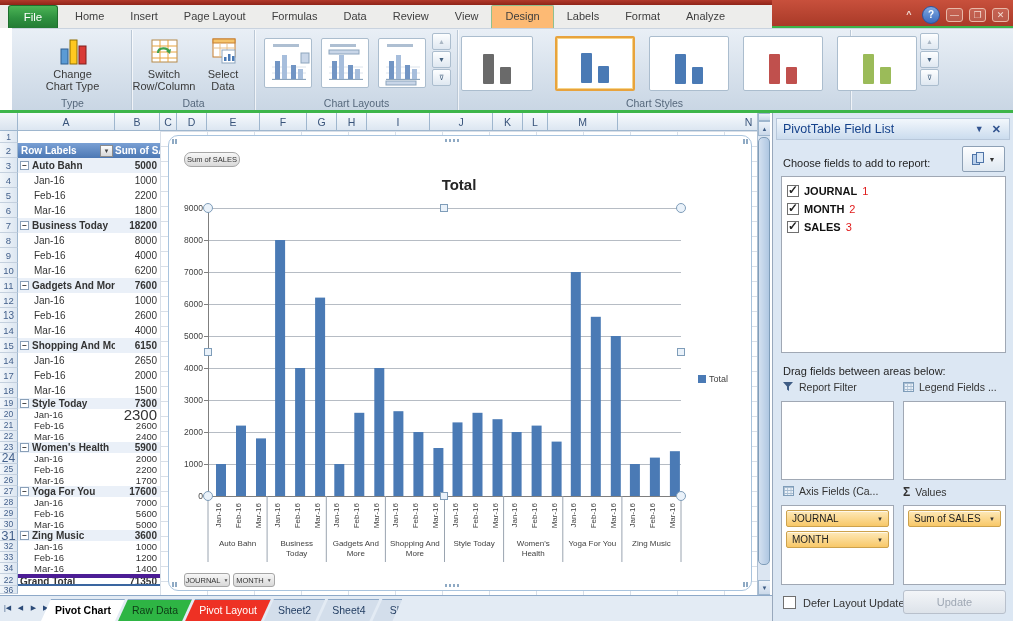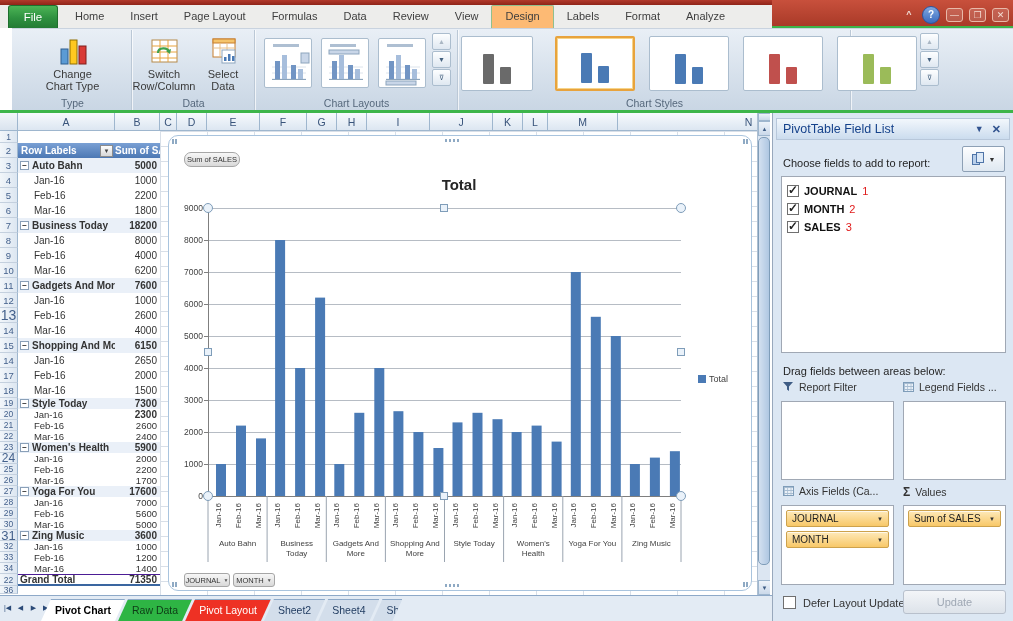--- a/index.html
+++ b/index.html
@@ -66,21 +66,21 @@
   
   #pivot{position:absolute;left:18px;top:18px;width:142px;font-size:10px;}
   .prow{display:flex;box-sizing:border-box;background:#fff;}
   .pa{width:97px;overflow:hidden;white-space:nowrap;display:flex;align-items:center;box-sizing:border-box;}
   .pb{width:45px;text-align:right;padding-right:3px;overflow:hidden;white-space:nowrap;
       box-sizing:border-box;display:flex;align-items:center;justify-content:flex-end;}
   .prow.hdr{background:linear-gradient(#7AA0D4,#4C78B4);color:#fff;font-weight:bold;}
   .prow.hdr .pa{position:relative;padding-left:3px;}
   .prow.grp2{background:#EAF0F8;font-weight:bold;}
   .prow.det .pa{padding-left:16px;}
-  .prow.grand{font-weight:bold;border-top:1px solid #4c1d95;border-bottom:2px solid #3A66A0;align-items:center;}
+  .prow.grand{font-weight:bold;border-top:4px solid #4c1d95;border-bottom:2px solid #3A66A0;}
   .prow.grand .pa{padding-left:2px;}
   .minus{flex:none;display:inline-block;width:9px;height:9px;line-height:7px;margin:0 3px 0 2px;
       border:1px solid #8AA0B8;background:#fff;color:#333;font-size:8px;text-align:center;box-sizing:border-box;}
   .fltbtn{position:absolute;right:2px;top:2px;width:13px;height:12px;background:linear-gradient(#FDFDFD,#D8D8D8);
       border:1px solid #8C8C8C;color:#444;font-size:6px;line-height:11px;text-align:center;box-sizing:border-box;}
 
   
   #chart{position:absolute;left:168px;top:22px;width:584px;height:456px;background:#fff;
       border:1.5px solid #A9C4DE;border-radius:10px;box-sizing:border-box;}
   .grip{position:absolute;width:16px;height:3px;left:276px;
@@ -113,21 +113,21 @@
   .scbtn{position:absolute;left:0;width:13px;background:linear-gradient(#EDF3FA,#CBD9EA);
       border:1px solid #9EB6CE;box-sizing:border-box;color:#3E5C85;font-size:6px;text-align:center;}
   #vthumb{position:absolute;left:0px;top:24px;width:12px;height:428px;border-radius:5px;
       background:linear-gradient(90deg,#D3E0F0,#AFC7E2);border:1px solid #7F9DB9;box-sizing:border-box;}
 
   
   #tabbar{position:absolute;left:0;top:595px;width:772px;height:26px;background:#E3EBF4;
       border-top:1px solid #8EA9C8;box-sizing:border-box;}
   #tabnav{position:absolute;left:2px;top:4px;display:flex;gap:2px;}
   .navb{width:11px;height:16px;color:#2B4A78;font-size:7px;line-height:16px;text-align:center;}
-  #sheettabs{position:absolute;left:48px;top:3px;height:22px;display:flex;}
+  #sheettabs{position:absolute;left:48px;top:3px;height:22px;display:flex;text-align:right;}
   .stab{height:22px;line-height:21px;padding:0 14px;font-size:10.5px;margin-left:-7px;
       clip-path:polygon(10px 0,100% 0,calc(100% - 10px) 100%,0 100%);
       border-top:1px solid #8EA9C8;box-sizing:border-box;white-space:nowrap;}
   .stab.active{font-weight:bold;z-index:3;position:relative;}
 
   
   #panel{position:absolute;left:772px;top:113px;width:241px;height:508px;background:#DCE7F3;
       border-left:1px solid #98A8BC;box-sizing:border-box;font-size:11px;}
   #panel-title{position:absolute;left:3px;top:5px;right:3px;height:22px;
       background:linear-gradient(#F2F7FC,#CBDCEE);border:1px solid #B7C7DA;box-sizing:border-box;
@@ -353,21 +353,21 @@
         <div class="rh" style="height: 15px; font-size: 9.5px;">3</div>
         <div class="rh" style="height: 15px; font-size: 9.5px;">4</div>
         <div class="rh" style="height: 15px; font-size: 9.5px;">5</div>
         <div class="rh" style="height: 15px; font-size: 9.5px;">6</div>
         <div class="rh" style="height: 15px; font-size: 9.5px;">7</div>
         <div class="rh" style="height: 15px; font-size: 9.5px;">8</div>
         <div class="rh" style="height: 15px; font-size: 9.5px;">9</div>
         <div class="rh" style="height: 15px; font-size: 9.5px;">10</div>
         <div class="rh" style="height: 15px; font-size: 9.5px;">11</div>
         <div class="rh" style="height: 15px; font-size: 9.5px;">12</div>
-        <div class="rh" style="height: 15px; font-size: 14px;">13</div>
+        <div class="rh" style="height: 15px; font-size: 10px;">13</div>
         <div class="rh" style="height: 15px; font-size: 9.5px;">14</div>
         <div class="rh" style="height: 15px; font-size: 9.5px;">15</div>
         <div class="rh" style="height: 15px; font-size: 9.5px;">14</div>
         <div class="rh" style="height: 15px; font-size: 9.5px;">17</div>
         <div class="rh" style="height: 15px; font-size: 9.5px;">18</div>
         <div class="rh" style="height: 11px; font-size: 8.5px;">19</div>
         <div class="rh" style="height: 11px; font-size: 8.5px;">20</div>
         <div class="rh" style="height: 11px; font-size: 8.5px;">21</div>
         <div class="rh" style="height: 11px; font-size: 8.5px;">22</div>
         <div class="rh" style="height: 11px; font-size: 8.5px;">23</div>
@@ -454,21 +454,21 @@
         <div class="prow det" style="height: 15px;">
           <div class="pa" style="font-size: 10px;">Mar-16</div>
           <div class="pb" style="font-size: 10px;">1500</div>
         </div>
         <div class="prow grp2" style="height: 11px;">
           <div class="pa" style="font-weight: bold;"><div class="minus">−</div>Style Today</div>
           <div class="pb" style="font-weight: bold;">7300</div>
         </div>
         <div class="prow det" style="height: 11px;">
           <div class="pa" style="font-size: 9.5px;">Jan-16</div>
-          <div class="pb" style="font-size: 10px; font-weight: bold;">2300</div>
+          <div class="pb" style="font-size: 15px;">2300</div>
         </div>
         <div class="prow det" style="height: 11px;">
           <div class="pa" style="font-size: 9.5px;">Feb-16</div>
           <div class="pb" style="font-size: 9.5px;">2600</div>
         </div>
         <div class="prow det" style="height: 11px;">
           <div class="pa" style="font-size: 9.5px;">Mar-16</div>
           <div class="pb" style="font-size: 9.5px;">2400</div>
         </div>
         <div class="prow grp2" style="height: 11px;">

